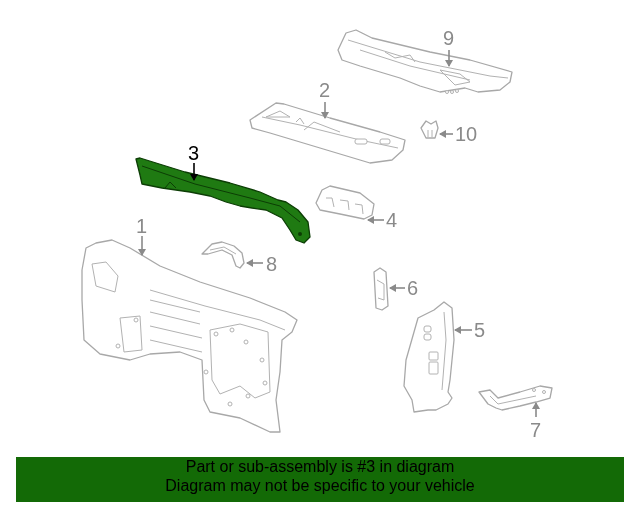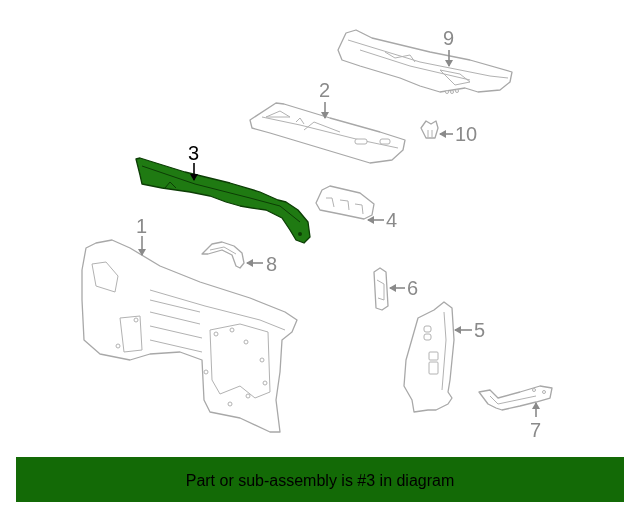--- a/index.html
+++ b/index.html
@@ -7,21 +7,21 @@
   #diagram { position:absolute; left:0; top:0; width:640px; height:512px; }
   .callout { font-family:"Liberation Sans", sans-serif; font-size:20px; fill:#8a8a8a; }
   .callout.active { fill:#000000; }
   .part { fill:#ffffff; stroke:#a8a8a8; stroke-width:1.3; stroke-linejoin:round; }
   .detail { fill:none; stroke:#b2b2b2; stroke-width:1; }
   .hole { fill:#ffffff; stroke:#b2b2b2; stroke-width:1; }
   .leader { stroke:#8a8a8a; stroke-width:1.6; fill:none; }
   .leader.active { stroke:#000000; }
   .hl { fill:#1f7a12; stroke:#0c3d05; stroke-width:1.3; stroke-linejoin:round; }
   .hl-detail { fill:none; stroke:#0c3d05; stroke-width:1; }
-  #banner { position:absolute; left:16px; top:457px; width:608px; height:45px; background:#136a06; color:#000000; text-align:center; font-size:16px; line-height:19px; padding-top:14px; box-sizing:border-box; }
+  #banner { position:absolute; left:16px; top:457px; width:608px; height:45px; background:#136a06; color:#000000; text-align:center; font-size:16px; line-height:19px; padding-top:0; box-sizing:border-box; }
   #banner div { white-space:nowrap; }
 </style>
 </head>
 <body>
 
 <svg id="diagram" viewBox="0 0 640 512" xmlns="http://www.w3.org/2000/svg">
   <defs>
     <marker id="arrG" markerWidth="8" markerHeight="8" refX="6" refY="4" orient="auto" markerUnits="userSpaceOnUse">
       <path d="M0,0 L7,4 L0,8 Z" fill="#8a8a8a"></path>
     </marker>
@@ -129,13 +129,14 @@
     <path class="detail" d="M490,396 L498,404 L536,396"></path>
     <circle class="hole" cx="534" cy="390" r="1.5"></circle>
       <circle class="hole" cx="544" cy="392" r="1.5"></circle>
   </g>
   <line class="leader" x1="536" y1="417" x2="536" y2="403" marker-end="url(#arrG)"></line>
   <text class="callout" x="530" y="437">7</text>
 </svg>
 
 <div id="banner">
   <div>Part or sub-assembly is #3 in diagram</div>
+  <div>Diagram may not be specific to your vehicle</div>
 </div>
 
 </body></html>

